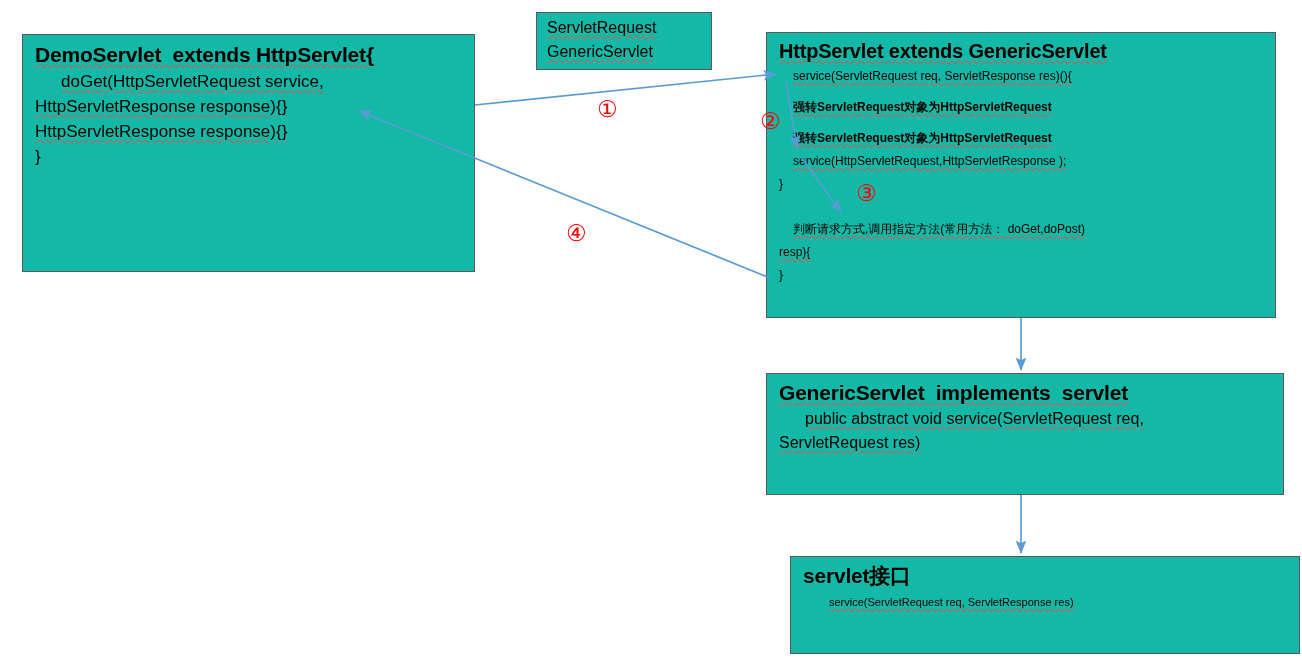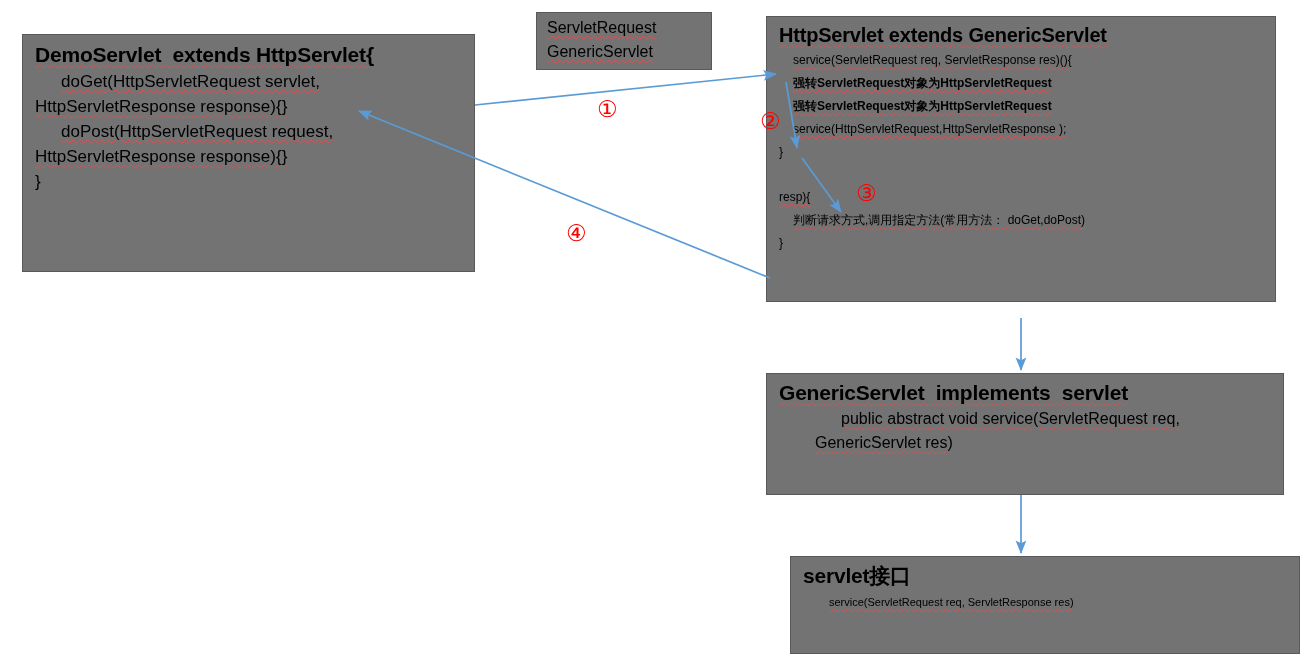--- a/index.html
+++ b/index.html
@@ -12,21 +12,21 @@
     width: 1302px;
     height: 665px;
     background: #ffffff;
     font-family: "Liberation Sans", sans-serif;
     overflow: hidden;
   }
   .box {
     position: absolute;
     box-sizing: border-box;
     border: 1.6px solid #595959;
-    background: #737373;
+    background: #14b8a6;
     color: #000000;
   }
   .box-inner {
     padding: 6px 10px 6px 12px;
   }
   .line {
     font-size: 17px;
     line-height: 25px;
     white-space: pre-wrap;
     color: #000000;
@@ -44,61 +44,60 @@
     text-decoration-color: #e84a4a;
     text-decoration-style: wavy;
     text-decoration-thickness: 1px;
     text-underline-offset: 2px;
   }
   .hdr .sq-underline {
     text-decoration-color: #e84a4a;
   }
   .indent1 { padding-left: 26px; }
   .indent2 { padding-left: 14px; }
-  .cn { font-weight: bold; }
+  .cn { font-weight: bold; margin-top: 8px; }
   .svg-layer {
     position: absolute;
     left: 0; top: 0;
     width: 1302px;
     height: 665px;
     pointer-events: none;
   }
   .num-circle {
     position: absolute;
     color: #ff0000;
     font-size: 23px;
     line-height: 1;
     font-family: "DejaVu Sans", sans-serif;
     user-select: none;
   }
   
   #demo-servlet-box { left: 22px;  top: 34px;  width: 453px; height: 238px; }
   #servlet-io-box   { left: 536px; top: 12px;  width: 176px; height: 58px;  }
-  #http-servlet-box { left: 766px; top: 16px;  width: 510px; height: 286px; }
+  #http-servlet-box { left: 766px; top: 32px;  width: 510px; height: 286px; }
   #generic-servlet-box { left: 766px; top: 373px; width: 518px; height: 122px; }
   #servlet-iface-box   { left: 766px; top: 556px; width: 510px; height: 98px; margin-left: 24px; }
 
   #servlet-io-box .line { font-size: 16px; line-height: 24px; }
   #http-servlet-box .line { font-size: 12px; line-height: 23px; }
   #http-servlet-box .hdr { font-size: 20px; }
-  #generic-servlet-box .line { font-size: 16px; line-height: 24px; margin-left: 36px; }
+  #generic-servlet-box .line { font-size: 16px; line-height: 24px; }
   #servlet-iface-box .line { font-size: 11px; line-height: 24px; }
   .gap { height: 22px; }
 </style>
 </head>
 <body>
 
 <div id="canvas">
 
   <div class="box" id="demo-servlet-box">
     <div class="box-inner">
       <div class="hdr"><span class="sq-underline">DemoServlet  extends HttpServlet{</span></div>
-      <div class="line indent1"><span class="sq-underline">doGet(HttpServletRequest servlet,</span></div>
+      <div class="line indent1"><span class="sq-underline">doGet(HttpServletRequest service,</span></div>
       <div class="line"><span class="sq-underline">HttpServletResponse response){}</span></div>
-      <div class="line indent1"><span class="sq-underline">doPost(HttpServletRequest request,</span></div>
       <div class="line"><span class="sq-underline">HttpServletResponse response){}</span></div>
       <div class="line">}</div>
     </div>
   </div>
 
   <div class="box" id="servlet-io-box">
     <div class="box-inner" style="padding:3px 8px 3px 10px;">
       <div class="line"><span class="sq-underline">ServletRequest</span></div>
       <div class="line"><span class="sq-underline">GenericServlet</span></div>
     </div>
@@ -106,31 +105,31 @@
 
   <div class="box" id="http-servlet-box">
     <div class="box-inner" style="padding:4px 8px 4px 12px;">
       <div class="hdr"><span class="sq-underline">HttpServlet extends GenericServlet</span></div>
       <div class="line indent2"><span class="sq-underline">service(ServletRequest req, ServletResponse res)(){</span></div>
       <div class="line indent2 cn"><span class="sq-underline">强转ServletRequest对象为HttpServletRequest</span></div>
       <div class="line indent2 cn"><span class="sq-underline">强转ServletRequest对象为HttpServletRequest</span></div>
       <div class="line indent2"><span class="sq-underline">service(HttpServletRequest,HttpServletResponse );</span></div>
       <div class="line">}</div>
       <div class="gap"></div>
+      <div class="line indent2"><span class="sq-underline">判断请求方式,调用指定方法(常用方法： doGet,doPost)</span></div>
       <div class="line"><span class="sq-underline">resp){</span></div>
-      <div class="line indent2"><span class="sq-underline">判断请求方式,调用指定方法(常用方法： doGet,doPost)</span></div>
       <div class="line">}</div>
     </div>
   </div>
 
   <div class="box" id="generic-servlet-box">
     <div class="box-inner" style="padding:5px 8px 5px 12px;">
       <div class="hdr"><span class="sq-underline">GenericServlet  implements  servlet</span></div>
       <div class="line indent1"><span class="sq-underline">public abstract void service(ServletRequest req,</span></div>
-      <div class="line"><span class="sq-underline">GenericServlet res)</span></div>
+      <div class="line"><span class="sq-underline">ServletRequest res)</span></div>
     </div>
   </div>
 
   <div class="box" id="servlet-iface-box">
     <div class="box-inner" style="padding:5px 8px 5px 12px;">
       <div class="hdr">servlet接口</div>
       <div class="line indent1"><span class="sq-underline">service(ServletRequest req, ServletResponse res)</span></div>
     </div>
   </div>
 

